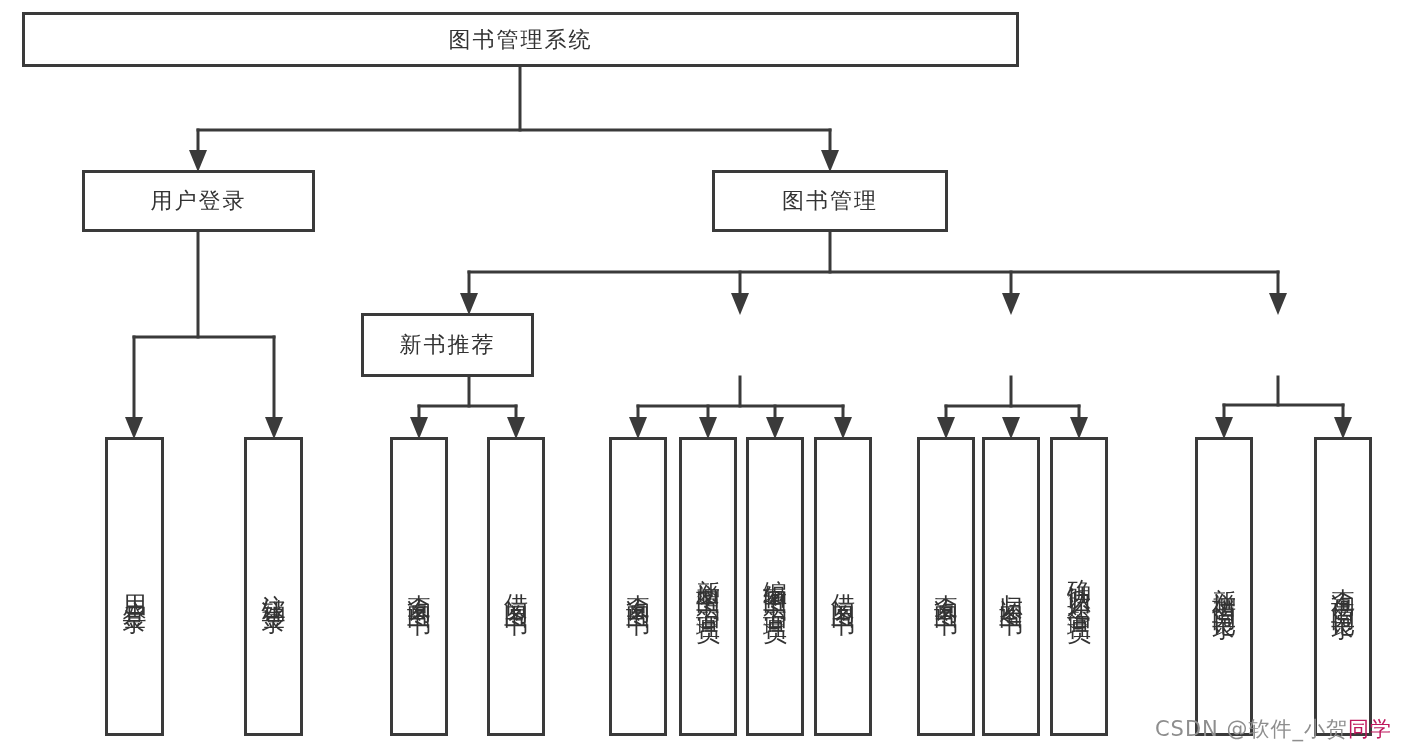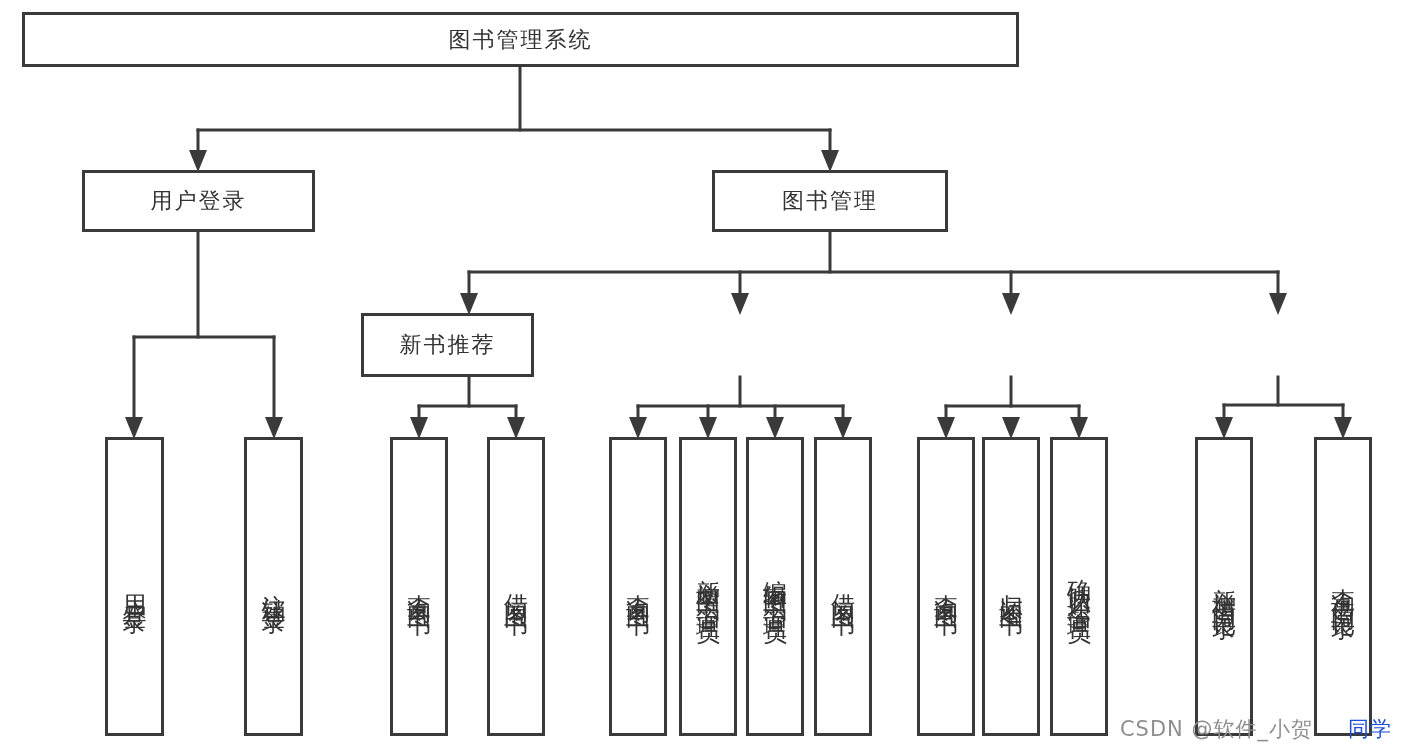--- a/index.html
+++ b/index.html
@@ -16,21 +16,21 @@
   .h-node{font-size:22px;letter-spacing:2px;}
   .v-node{
     top:437px;height:299px;
     writing-mode:vertical-rl;text-orientation:mixed;
     font-size:24px;letter-spacing:6px;line-height:1;
   }
   .watermark{
     position:absolute;right:13px;top:715px;height:30px;
     font-size:21px;letter-spacing:1px;color:#8e8e8e;white-space:nowrap;
   }
-  .watermark .wm-accent{color:#1d4ed8;margin-left:35px;}
+  .watermark .wm-accent{color:#be185d;}
 </style>
 </head>
 <body>
 
 <div class="stage">
 
   <svg class="connectors" viewBox="0 0 1405 747">
     <g stroke="#3a3a3a" stroke-width="3" fill="none" stroke-linecap="square">
 
       <path d="M520 67 V130"></path>

